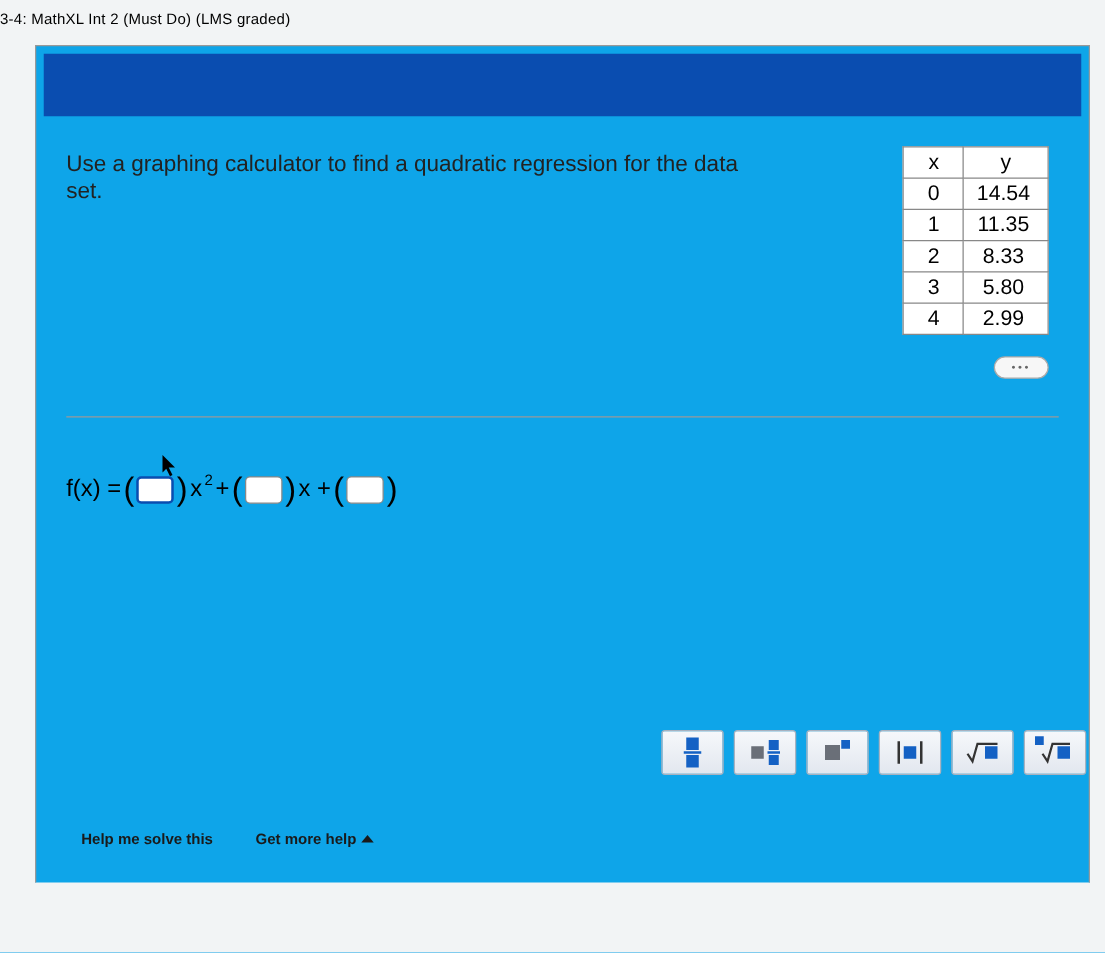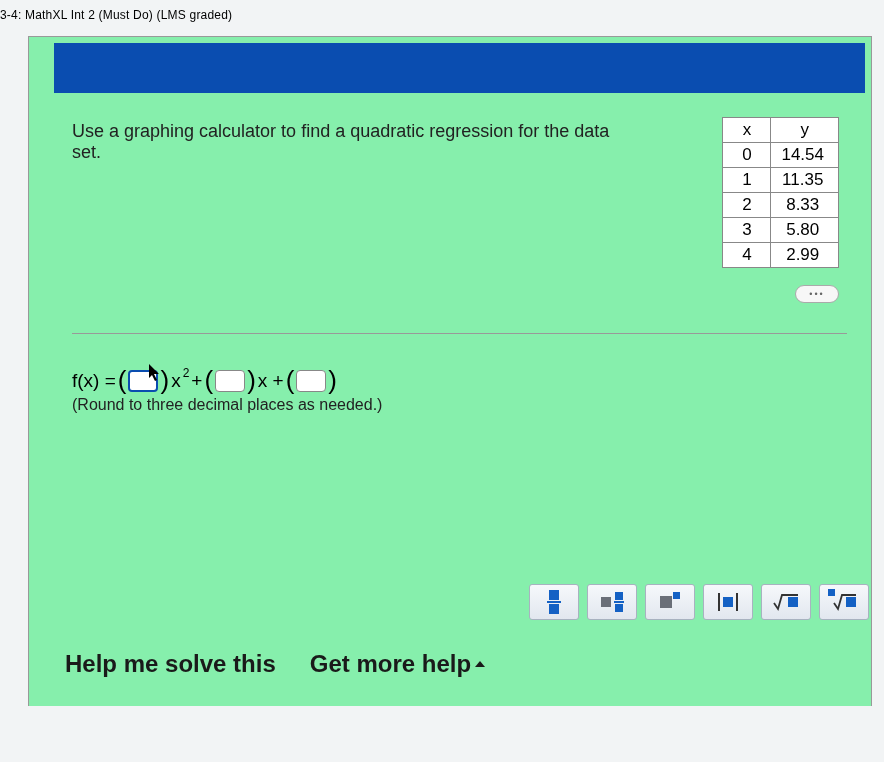--- a/index.html
+++ b/index.html
@@ -13,26 +13,25 @@
   }
   .title-bar {
     font-size: 12px;
     font-weight: 500;
     padding: 8px 0 14px 0;
     color: #000;
     letter-spacing: 0.2px;
   }
   .main-panel {
     margin: 0 12px 0 28px;
-    background: #86efac;
+    background: #0ea5e9;
     border: 1px solid #999;
     border-bottom: none;
     height: 670px;
     position: relative;
-    padding-left: 19px;
   }
   .blue-bar {
     height: 50px;
     margin: 6px 6px 0 6px;
     background: #0a4db0;
   }
   .content {
     padding: 28px 24px 0 24px;
     position: relative;
   }
@@ -73,21 +72,21 @@
     background: #f7f7f7;
     display: flex;
     align-items: center;
     justify-content: center;
     font-size: 9px;
     color: #666;
     letter-spacing: 2px;
     cursor: pointer;
   }
   .formula-block {
-    margin-top: 34px;
+    margin-top: 45px;
     font-size: 19px;
     color: #000;
   }
   .formula-line { display: flex; align-items: center; gap: 2px; }
   .paren { font-size: 26px; line-height: 1; position: relative; top: -1px; font-weight: 300; }
   .inputbox {
     display: inline-block;
     width: 30px;
     height: 22px;
     border: 1px solid #888;
@@ -148,21 +147,21 @@
   .root-idx { position:absolute; left:-2px; top:-2px; width:7px; height:7px; background:#1461c4; }
   .bottom-links {
     position: absolute;
     left: 36px;
     bottom: 28px;
     display: flex;
     gap: 34px;
     align-items: center;
   }
   .bottom-links a {
-    font-size: 24px;
+    font-size: 12px;
     font-weight: bold;
     color: #1a1a1a;
     text-decoration: none;
     cursor: pointer;
     display:flex;
     align-items:center;
     gap:4px;
   }
   .caret-up { width:0;height:0;border-left:5px solid transparent;border-right:5px solid transparent;border-bottom:6px solid #1a1a1a; }
 </style>
@@ -219,21 +218,20 @@
           <span class="sup">2</span>
         <span> + </span>
         <span class="paren">(</span>
         <span class="inputbox"></span>
         <span class="paren">)</span>
         <span>x + </span>
         <span class="paren">(</span>
         <span class="inputbox"></span>
         <span class="paren">)</span>
       </div>
-      <div class="hint">(Round to three decimal places as needed.)</div>
     </div>
 
     <svg class="cursor-svg" viewBox="0 0 14 20">
       <path d="M1 1 L1 15 L4 12 L7 18 L9 17 L6 11 L11 11 Z" fill="#000"></path>
     </svg>
   </div>
 
   <div class="toolbar">
     <div class="tool-btn">
       <div class="frac-stack">

